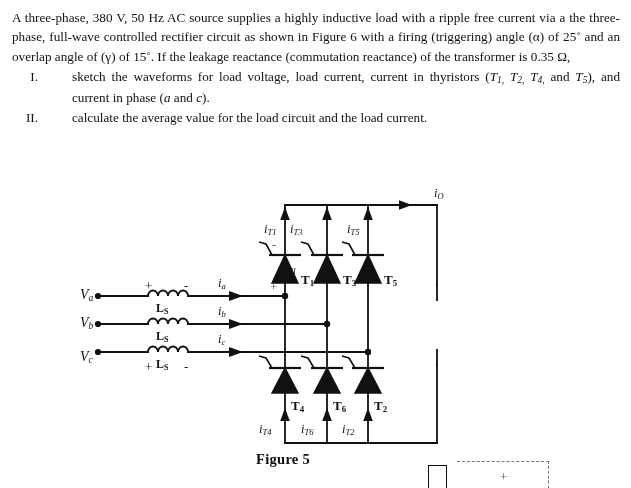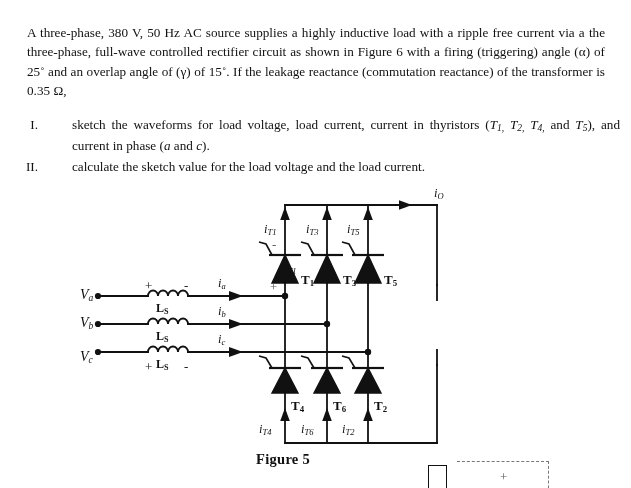--- a/index.html
+++ b/index.html
@@ -13,21 +13,21 @@
   }
   
   #statement{
     position:absolute;
     left:12px; top:8px; width:608px;
     font-size:13.2px;
     line-height:1.46;
     text-align:justify;
     text-justify:inter-word;
   }
-  #statement p{margin:15px;}
+  #statement p{margin:0;}
   .itemlist{
     margin:0; padding:0; list-style:none;
     font-size:13.2px; line-height:1.46;
   }
   .itemrow{
     display:flex; align-items:flex-start;
     margin-top:1px;
   }
   .itemnum{
     width:26px; min-width:26px; text-align:right;
@@ -94,21 +94,21 @@
 <div id="statement">
   <p>A three-phase, 380 V, 50 Hz AC source supplies a highly inductive load with a ripple free current via a the three-phase, full-wave controlled rectifier circuit as shown in Figure 6 with a firing (triggering) angle (α) of 25˚ and an overlap angle of (γ) of 15˚. If the leakage reactance (commutation reactance) of the transformer is 0.35 Ω,</p>
 
   <ul class="itemlist">
     <li class="itemrow">
       <span class="itemnum">I.</span>
       <span class="itemtxt"><span>sketch the waveforms for load voltage, load current, current in thyristors (</span><span><span class="it">T</span><span class="sub">1,</span> <span class="it">T</span><span class="sub">2,</span> <span class="it">T</span><span class="sub">4,</span> and <span class="it">T</span><span class="sub">5</span></span><span>), and current in phase (<span class="it">a</span> and <span class="it">c</span>).</span></span>
     </li>
     <li class="itemrow">
       <span class="itemnum">II.</span>
-      <span class="itemtxt">calculate the sketch value for the load voltage and the load current.</span>
+      <span class="itemtxt">calculate the average value for the load circuit and the load current.</span>
     </li>
   </ul>
 </div>
 
 <div id="figure">
 
   <svg id="svgfig" width="631" height="308" viewBox="0 0 631 308">
     <g stroke="#111" stroke-width="1.8" fill="none" stroke-linecap="square">
 
       <path d="M285 25 H437"></path>
@@ -226,21 +226,21 @@
   <div class="lbl lbl-sign dark" style="left:145px; top:99px;">+</div>
   <div class="lbl lbl-sign dark" style="left:184px; top:99px;">-</div>
   <div class="lbl lbl-sign dark" style="left:145px; top:180px;">+</div>
   <div class="lbl lbl-sign dark" style="left:184px; top:180px;">-</div>
 
   <div class="lbl lbl-i" style="left:218px; top:97px;"><span class="it">i</span><span class="sb">a</span></div>
   <div class="lbl lbl-i" style="left:218px; top:125px;"><span class="it">i</span><span class="sb">b</span></div>
   <div class="lbl lbl-i" style="left:218px; top:153px;"><span class="it">i</span><span class="sb">c</span></div>
 
   <div class="lbl lbl-i" style="left:264px; top:43px;"><span class="it">i</span><span class="sb">T1</span></div>
-  <div class="lbl lbl-i" style="left:306px; top:43px;text-align:right;"><span class="it">i</span><span class="sb">T3</span></div>
+  <div class="lbl lbl-i" style="left:290px; top:43px;text-align:right;"><span class="it">i</span><span class="sb">T3</span></div>
   <div class="lbl lbl-i" style="left:347px; top:43px;"><span class="it">i</span><span class="sb">T5</span></div>
 
   <div class="lbl lbl-i" style="left:259px; top:243px;"><span class="it">i</span><span class="sb">T4</span></div>
   <div class="lbl lbl-i" style="left:301px; top:243px;"><span class="it">i</span><span class="sb">T6</span></div>
   <div class="lbl lbl-i" style="left:342px; top:243px;"><span class="it">i</span><span class="sb">T2</span></div>
 
   <div class="lbl lbl-i" style="left:390px; top:7px;margin-left:44px;"><span class="it">i</span><span class="sb">O</span></div>
 
   <div class="lbl lbl-t" style="left:301px; top:93px;">T<span class="sbn">1</span></div>
   <div class="lbl lbl-t" style="left:343px; top:93px;">T<span class="sbn">3</span></div>

